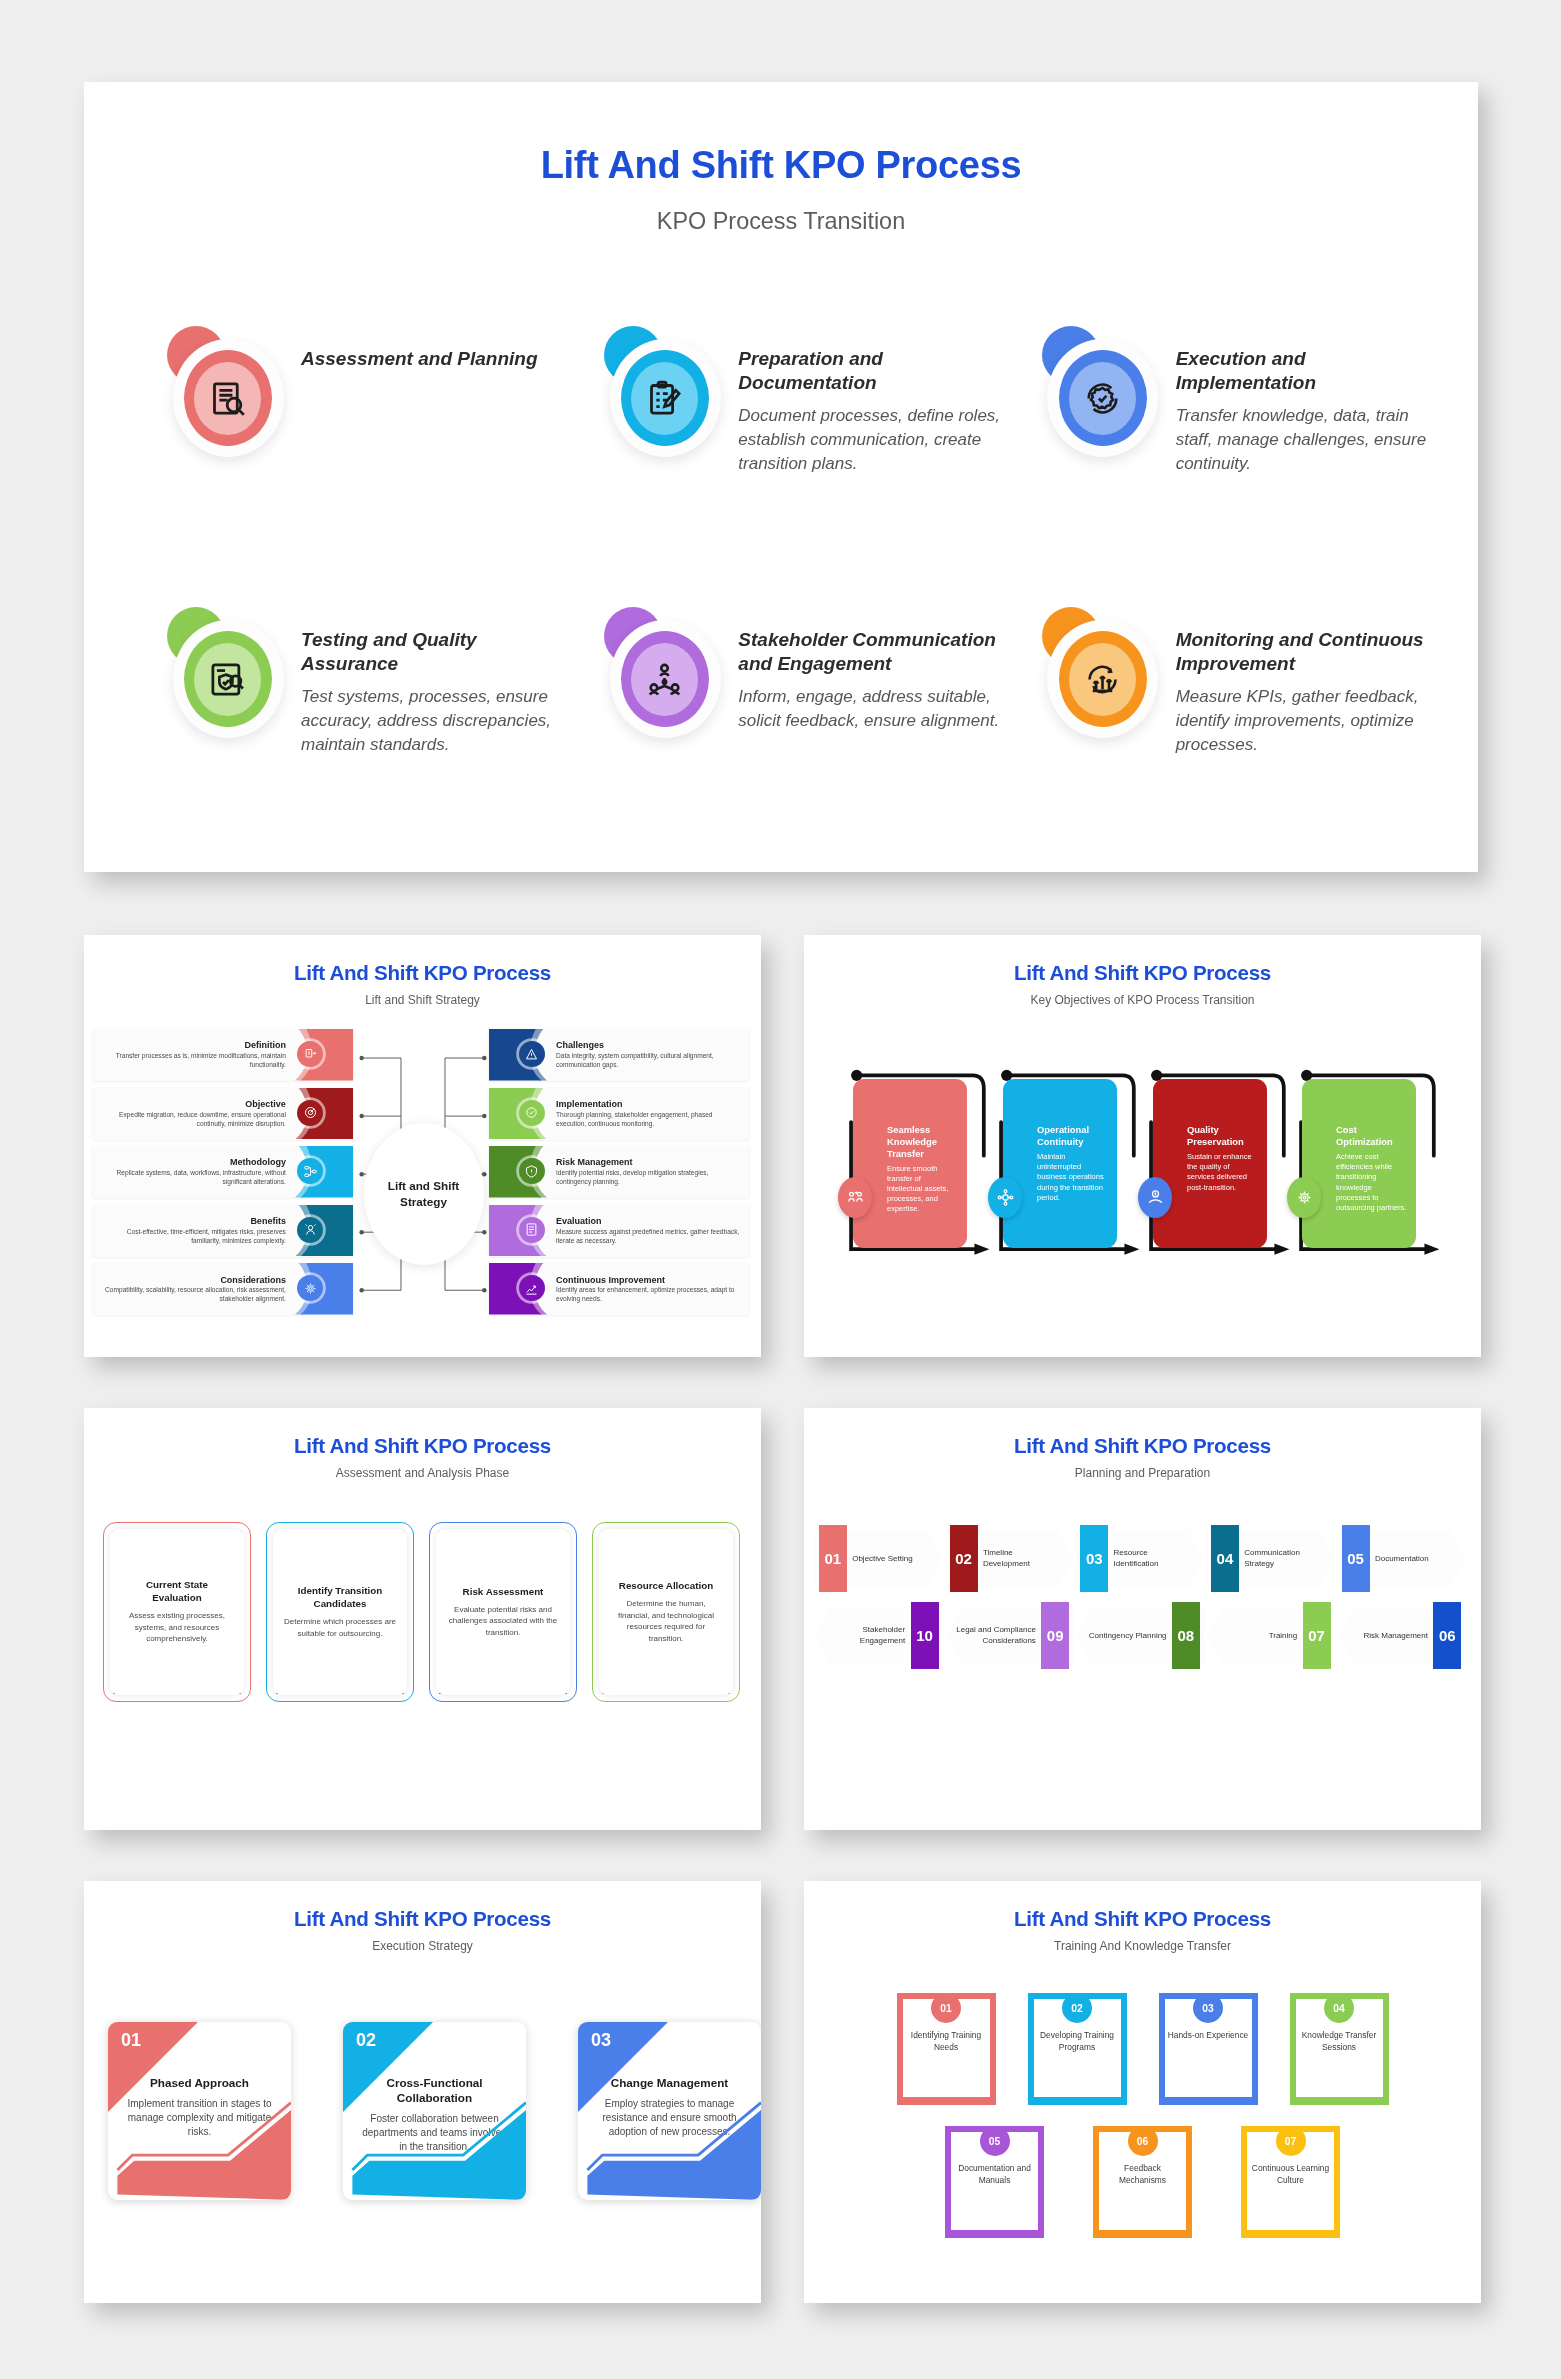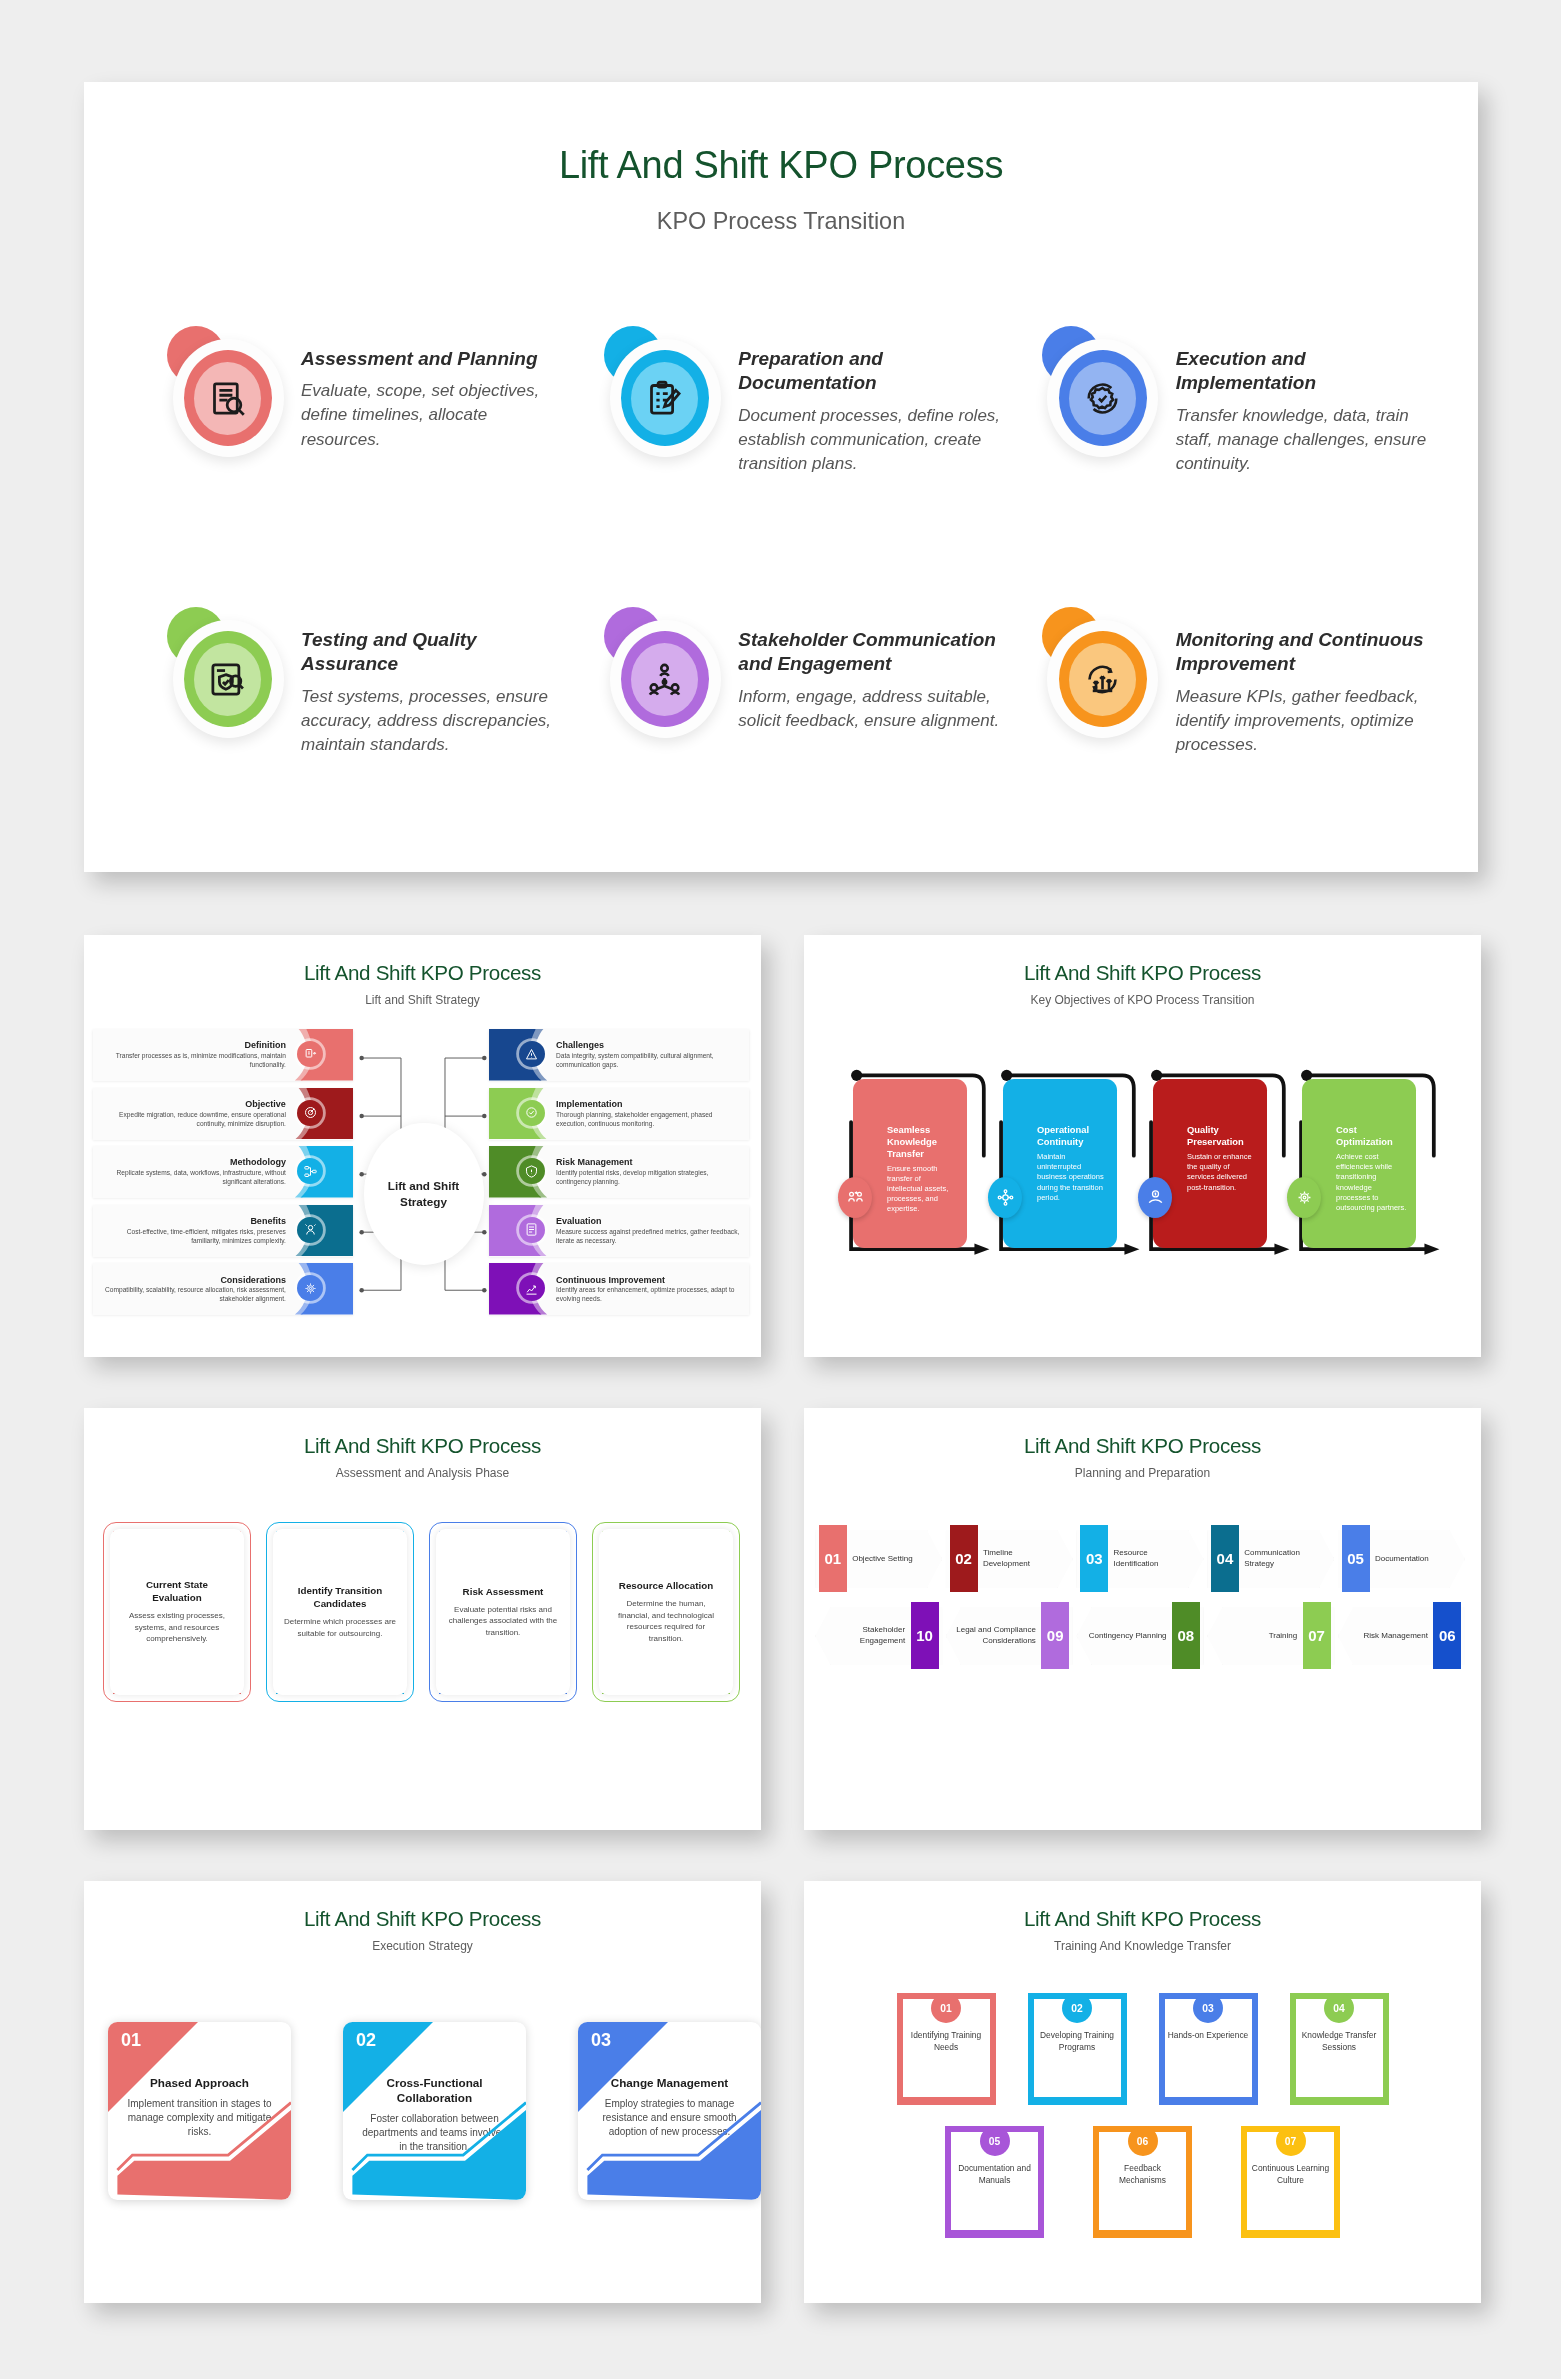--- a/index.html
+++ b/index.html
@@ -14,22 +14,22 @@
 
   
   .slide {
     position: absolute;
     background: #ffffff;
     box-shadow: 9.4px 11.2px 20.6px rgba(0,0,0,0.20);
     overflow: hidden;
   }
   .slide-title {
     text-align: center;
-    font-weight: normal;
-    color: #14532d;
+    font-weight: bold;
+    color: #1d4ed8;
     letter-spacing: -0.3px;
   }
   .slide-sub {
     text-align: center;
     color: #5d5d5d;
   }
 
   
   #hero { left: 84px; top: 82px; width: 1394px; height: 790px; }
   #hero .slide-title { font-size: 38px; margin-top: 62px; }
@@ -268,21 +268,20 @@
                   <rect x="4" y="3" width="14" height="18" rx="1"></rect>
                   <path d="M7 7h8M7 10h8M7 13h5"></path>
                   <circle cx="16" cy="16" r="4.2"></circle>
                   <path d="M19 19l3 3"></path>
                 </g>
               </svg>
             </div>
           </div>
           <div class="hero-text">
             <div class="hero-h">Assessment and Planning</div>
-            <div class="hero-p">Evaluate, scope, set objectives, define timelines, allocate resources.</div>
           </div>
         </div>
         <div class="hero-item">
           <div class="hero-badge">
             <div class="blob" style="background:#13b0e6"></div>
             <div class="ring"></div>
             <div class="disc" style="background:#13b0e6"></div>
             <div class="inner" style="background:#6bd2f4">
               <svg viewBox="0 0 24 24" width="39" height="39">
                 <g fill="none" stroke="#1c1c1c" stroke-width="1.7">

